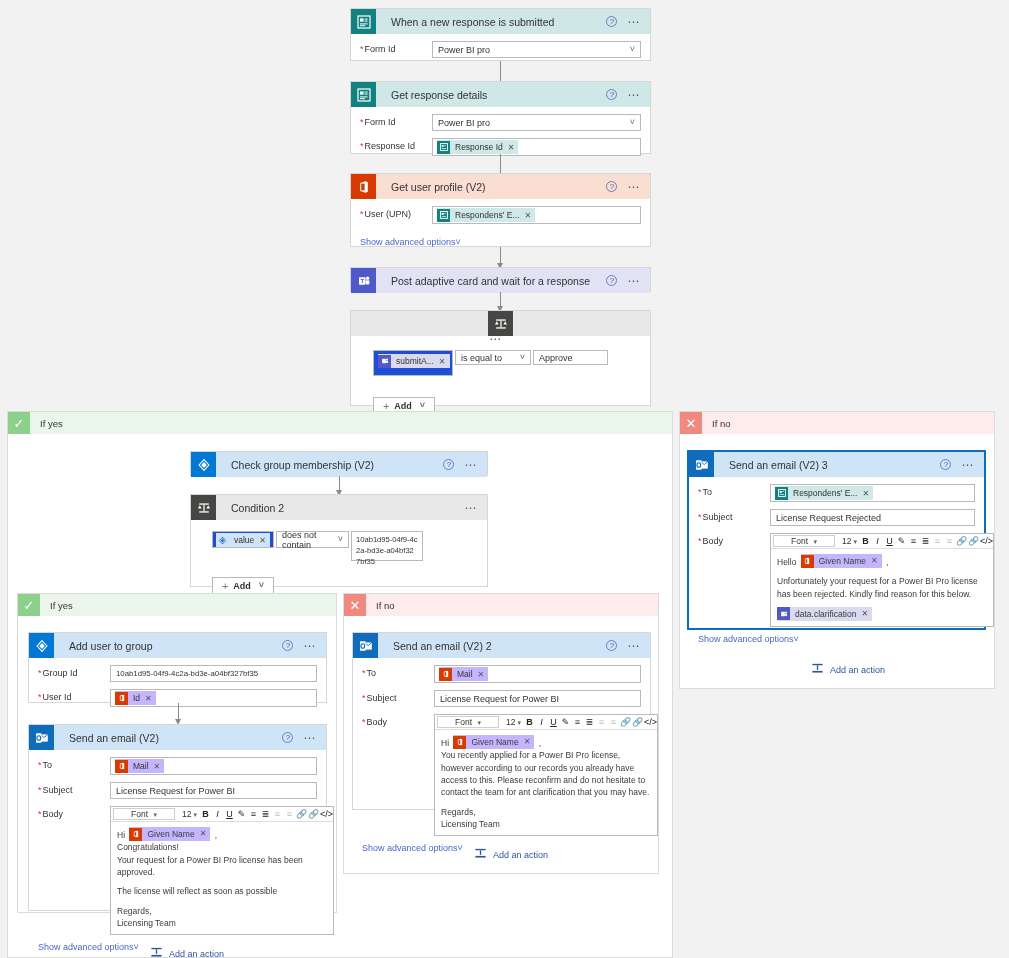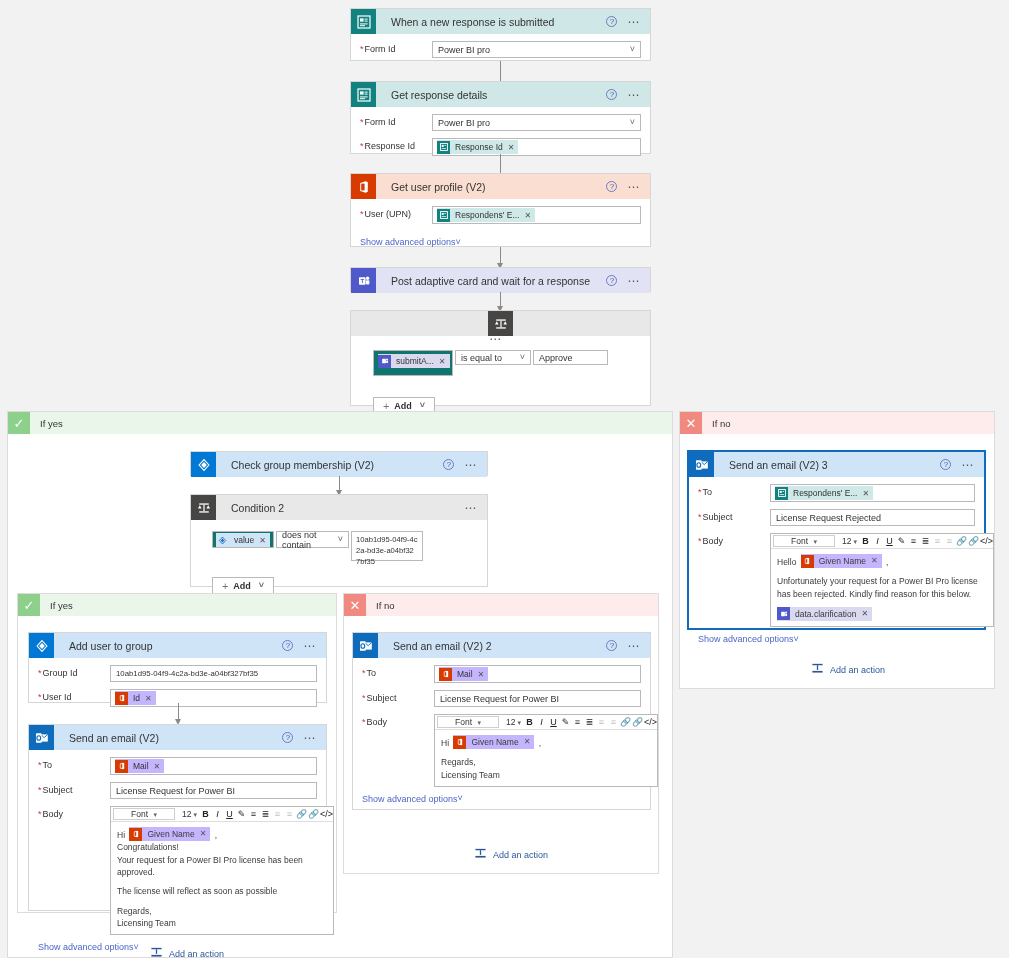--- a/index.html
+++ b/index.html
@@ -84,21 +84,21 @@
   .chip .ctxt { padding-right: 5px; }
   .chip .cx { font-size: 8px; color: #555; cursor: pointer; }
   .chip.teal   { background: #cfe8e8; }
   .chip.orange { background: #c4b5fd; }
   .chip.purple { background: #d9d9f0; }
   .chip.blue   { background: #cfe4f7; }
 
   
   .cond-row { display: flex; align-items: stretch; gap: 0; margin-bottom: 7px; }
   .cond-box {
-    border: 1px solid #b9b9b9; background: #0f766e;
+    border: 1px solid #b9b9b9; background: #1d4ed8;
     display: flex; align-items: flex-start;
     padding: 3px 4px; font-size: 9px;
   }
   .cond-op {
     border: 1px solid #b9b9b9; background:#fff;
     display:flex; align-items:center;
     font-size: 9px; padding: 0 5px; color:#333;
   }
   .cond-op .chev { margin-left: auto; padding-left: 14px; }
 
@@ -689,20 +689,21 @@
                   <svg width="8" height="8" viewBox="0 0 14 14">
                       <path d="M8.6 1.2 3.2 3.1v7.8l5.4 1.9 2.2-1V2.2z" fill="#fff"></path>
                       <rect x="4.4" y="3.8" width="3" height="6.4" fill="#d83b01"></rect>
                     </svg>
                 </span>
                 <span class="ctxt">Given Name</span>
                 <span class="cx">✕</span>
               </span>
               <span>,</span>
             </p>
+            <p>You recently applied for a Power BI Pro license, however according to our records you already have access to this. Please reconfirm and do not hesitate to contact the team for ant clarification that you may have.</p>
             <div class="gap"></div>
             <p>Regards,</p>
             <p>Licensing Team</p>
           </div>
         </div>
       </div>
       <div class="adv-link" style="margin-top:7px;">
         <span>Show advanced options</span>
         <span class="chev">˅</span>
       </div>

